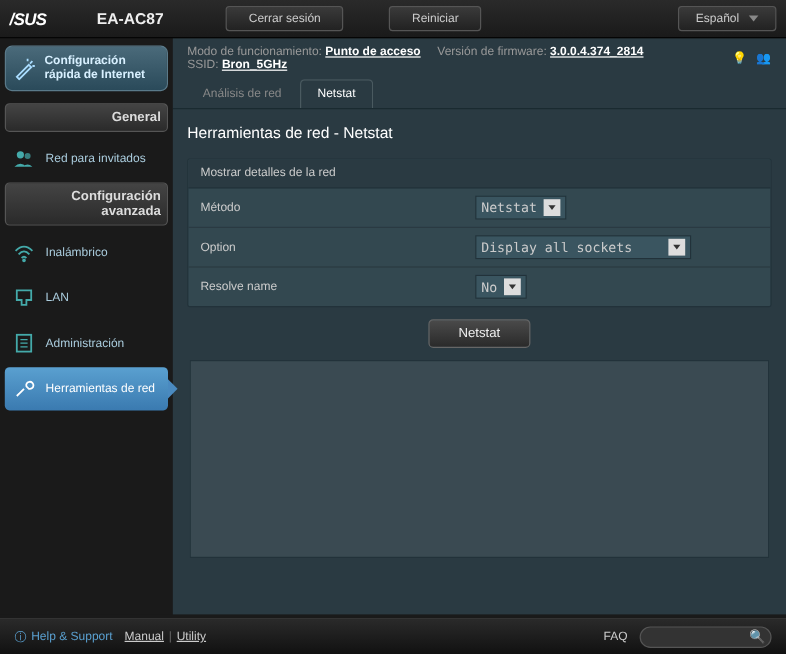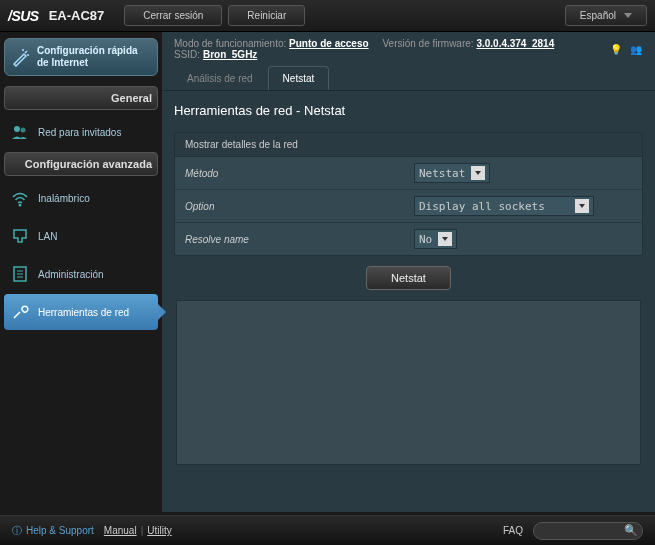--- a/index.html
+++ b/index.html
@@ -1,28 +1,28 @@
 <!DOCTYPE html>
 <html><head>
 <meta charset="utf-8">
 <style>
 * { box-sizing: border-box; margin: 0; padding: 0; }
 body { font-family: Arial, sans-serif; font-size: 11px; background: #1a1a1a; color: #fff; width: 655px; height: 545px; overflow: hidden; }
 
-.header { background: linear-gradient(#2a2a2a, #1a1a1a); height: 32px; display: flex; align-items: center; padding: 12px 8px; border-bottom: 1px solid #000; }
+.header { background: linear-gradient(#2a2a2a, #1a1a1a); height: 32px; display: flex; align-items: center; padding: 12px 8px; border-bottom: 1px solid #000; gap: 32px; }
 .logo { display: flex; align-items: center; gap: 2px; margin-right: 10px; }
 .logo-text { font-weight: bold; font-size: 14px; font-style: italic; letter-spacing: -0.5px; }
 .model { font-size: 13px; font-weight: bold; color: #eee; margin-right: 20px; }
 .header-btn { background: linear-gradient(#3a3a3a, #222); border: 1px solid #555; color: #ccc; padding: 4px 18px; font-size: 10px; cursor: pointer; border-radius: 3px; margin-right: 6px; }
 .header-spacer { flex: 1; }
 .lang-btn { background: linear-gradient(#3a3a3a, #222); border: 1px solid #555; color: #ccc; padding: 4px 14px; font-size: 10px; cursor: pointer; border-radius: 3px; display: flex; align-items: center; gap: 8px; }
 .triangle-down { width: 0; height: 0; border-left: 4px solid transparent; border-right: 4px solid transparent; border-top: 5px solid #888; }
 
 .main { display: flex; height: 480px; }
-.sidebar { width: 162px; background: #1a1a1a; padding: 6px 4px; }
+.sidebar { width: 144px; background: #1a1a1a; padding: 6px 4px; }
 .quick-setup { background: linear-gradient(#4a6a7a, #2a4a5a); border-radius: 6px; padding: 6px; margin-bottom: 10px; display: flex; align-items: center; gap: 6px; cursor: pointer; border: 1px solid #5a7a8a; }
 .quick-setup-text { font-size: 10px; font-weight: bold; line-height: 1.2; color: #d8f0ff; }
 .section-header { background: linear-gradient(#444, #2a2a2a); text-align: right; padding: 5px; font-size: 11px; font-weight: bold; border-radius: 4px; margin-bottom: 4px; color: #ddd; border: 1px solid #555; }
 .nav-item { display: flex; align-items: center; gap: 8px; padding: 8px 6px; cursor: pointer; border-radius: 4px; margin-bottom: 2px; color: #aaccdd; font-size: 10px; line-height: 1.1; }
 .nav-item.active { background: linear-gradient(#5aa0d0, #3a7ab0); color: #fff; position: relative; }
 .nav-item.active::after { content: ''; position: absolute; right: -8px; top: 50%; transform: translateY(-50%); border-left: 8px solid #4a8ac0; border-top: 8px solid transparent; border-bottom: 8px solid transparent; }
 .nav-icon { width: 20px; height: 20px; flex-shrink: 0; display: flex; align-items: center; justify-content: center; }
 
 .content { flex: 1; background: #2a3a42; padding: 0; overflow: hidden; }
 .info-bar { padding: 6px 12px; font-size: 10px; color: #ccc; display: flex; align-items: center; }
@@ -36,21 +36,21 @@
 .tabs { display: flex; border-bottom: 1px solid #1a2a30; padding: 0 10px; }
 .tab { padding: 6px 14px; font-size: 10px; color: #888; cursor: pointer; border: 1px solid transparent; border-bottom: none; }
 .tab.active { background: #2a3a42; color: #fff; border-color: #4a5a60; border-radius: 4px 4px 0 0; }
 
 .panel { padding: 12px; }
 .panel-title { font-size: 13px; font-weight: normal; color: #fff; margin-bottom: 14px; }
 .subsection { background: #334850; border: 1px solid #22323a; border-radius: 2px; }
 .subsection-header { background: #2a3a42; padding: 6px 10px; font-size: 10px; color: #ccc; border-bottom: 1px solid #22323a; }
 .form-row { display: flex; align-items: center; padding: 6px 10px; border-bottom: 1px solid #2a3a42; }
 .form-row:last-child { border-bottom: none; }
-.form-label { width: 229px; font-size: 10px; color: #ccc; font-style: italic; }
+.form-label { width: 229px; font-size: 10px; color: #ccc; }
 .form-control { flex: 1; }
 .select { background: #3a5560; border: 1px solid #22323a; color: #ccc; padding: 2px 4px; font-size: 11px; font-family: monospace; display: inline-flex; align-items: center; gap: 6px; cursor: pointer; }
 .select.wide { min-width: 180px; justify-content: space-between; }
 .dd-arrow { background: #ddd; width: 14px; height: 14px; display: flex; align-items: center; justify-content: center; }
 .dd-arrow::after { content: ''; border-left: 3px solid transparent; border-right: 3px solid transparent; border-top: 4px solid #333; }
 
 .action-row { text-align: center; padding: 10px 0; }
 .action-btn { background: linear-gradient(#4a4a4a, #2a2a2a); border: 1px solid #666; color: #eee; padding: 5px 24px; font-size: 11px; cursor: pointer; border-radius: 4px; }
 
 .output { background: #3a4a52; border: 1px solid #22323a; height: 165px; margin: 0 2px; }

